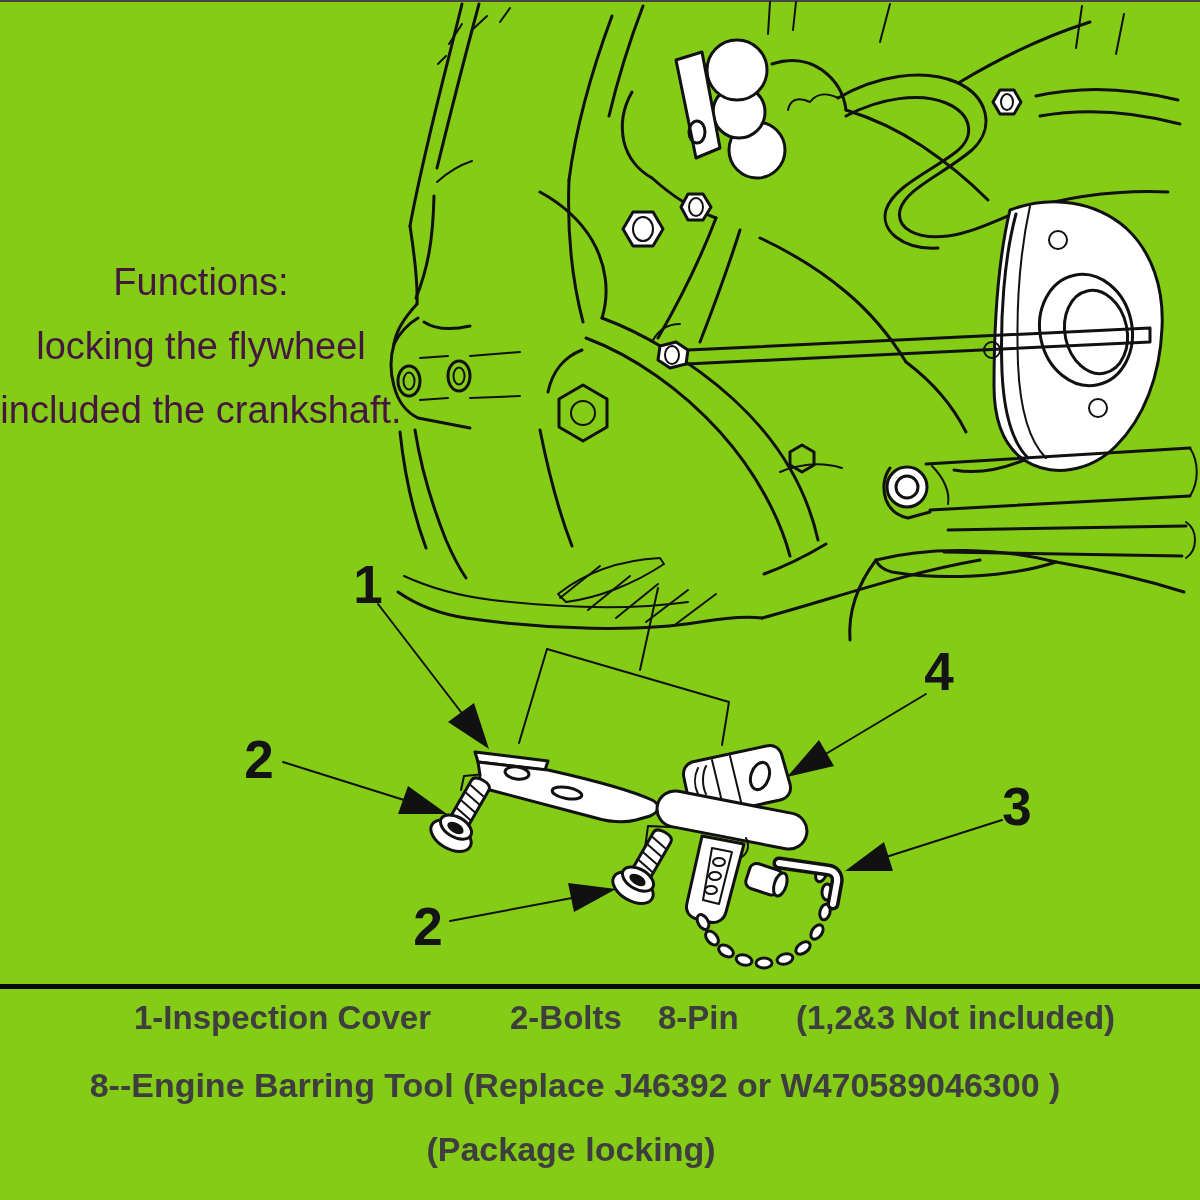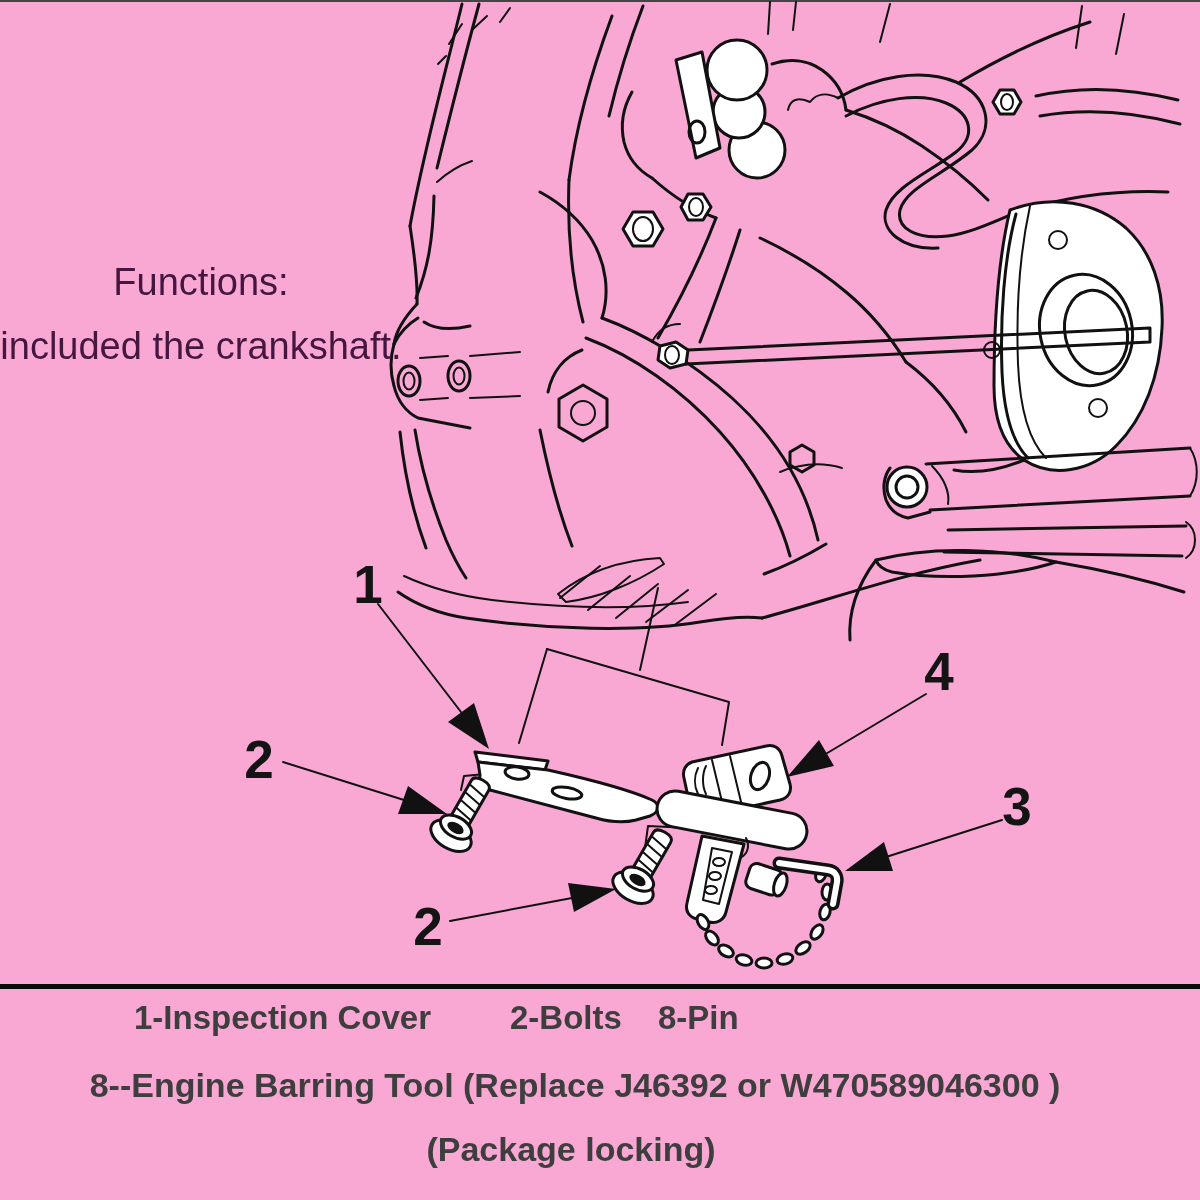--- a/index.html
+++ b/index.html
@@ -2,21 +2,21 @@
 <html style="--ink: #111111; --plum: #451740; --legend: #3e3e3e;"><head>
 <meta charset="utf-8">
 <style>
   :root{
     --ink:#111111;
     --plum:#451740;
     --legend:#3e3e3e;
   }
   html,body{margin:0;padding:0;background:#ffffff;}
   .stage{
-    position:relative;width:1200px;height:1200px;background:#f9a8d4;
+    position:relative;width:1200px;height:1200px;background:#84cc16;
     overflow:hidden;font-family:"Liberation Sans", sans-serif;
   }
   .topline{position:absolute;left:0;top:0;width:1200px;height:2px;background:#454545;}
   svg.art{position:absolute;left:0;top:0;}
   
   .st path,.st ellipse,.st circle,.st polygon,.st rect,.st line{
     fill:none;stroke:var(--ink);stroke-width:3;stroke-linecap:round;stroke-linejoin:round;
   }
   .st .thin{stroke-width:2;}
   .st .fw{fill:#ffffff;}
@@ -231,28 +231,30 @@
       <polygon points="616,889 574,912 568,883" class="fk"></polygon>
       <path d="M926,694 L824,755" class="thin"></path>
       <polygon points="787,777 819,740 834,766" class="fk"></polygon>
       <path d="M1002,820 L886,857" class="thin"></path>
       <polygon points="845,871 884,842 893,871" class="fk"></polygon>
     </g>
   </svg>
 
   <div class="fn">
     <div>Functions:</div>
+    <div>locking the flywheel</div>
     <div>included the crankshaft.</div>
   </div>
 
   <div class="callout" style="left:368px;top:584px;">1</div>
   <div class="callout" style="left:259px;top:759px;">2</div>
   <div class="callout" style="left:428px;top:926px;">2</div>
   <div class="callout" style="left:939px;top:671px;">4</div>
   <div class="callout" style="left:1017px;top:806px;">3</div>
 
   <div class="sep"></div>
   <span class="legend-item" style="left:134px;text-align:right;">1-Inspection Cover</span>
   <span class="legend-item" style="left:510px;">2-Bolts</span>
   <span class="legend-item" style="left:658px;">8-Pin</span>
+  <span class="legend-item" style="left:796px;">(1,2&amp;3 Not included)</span>
   <div class="legend-row" style="left:0;top:1066px;width:1150px;">8--Engine Barring Tool (Replace J46392 or W470589046300 )</div>
   <div class="legend-row" style="left:0;top:1130px;width:1142px;">(Package locking)</div>
 </div>
 
 </body></html>

